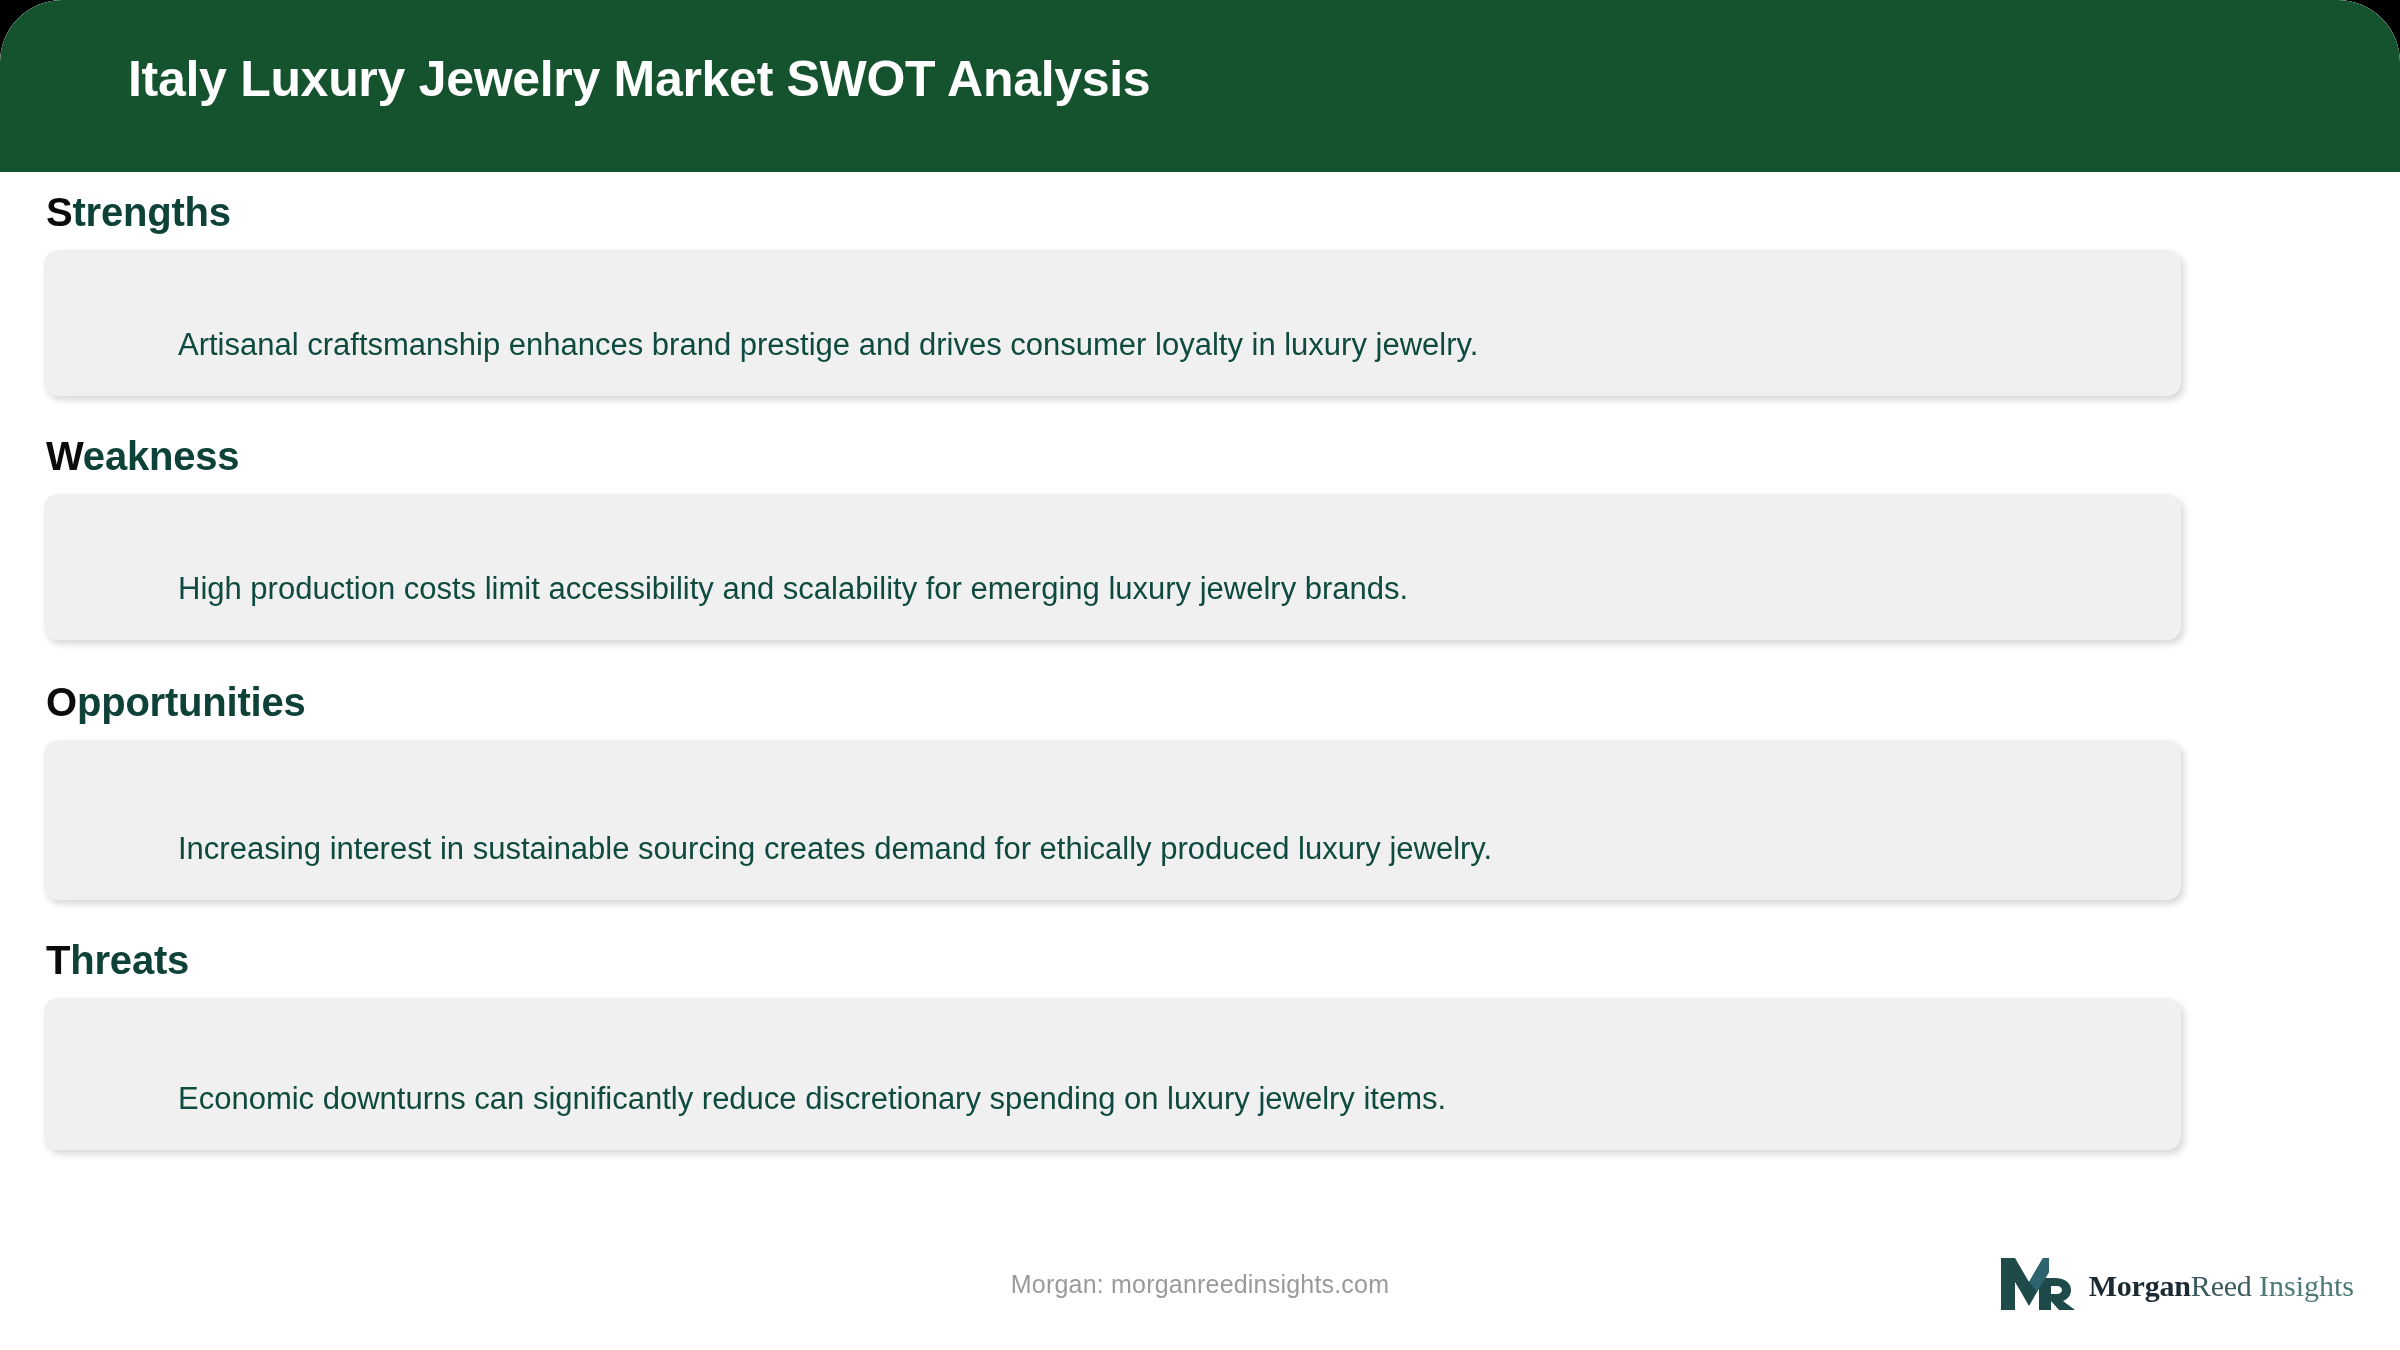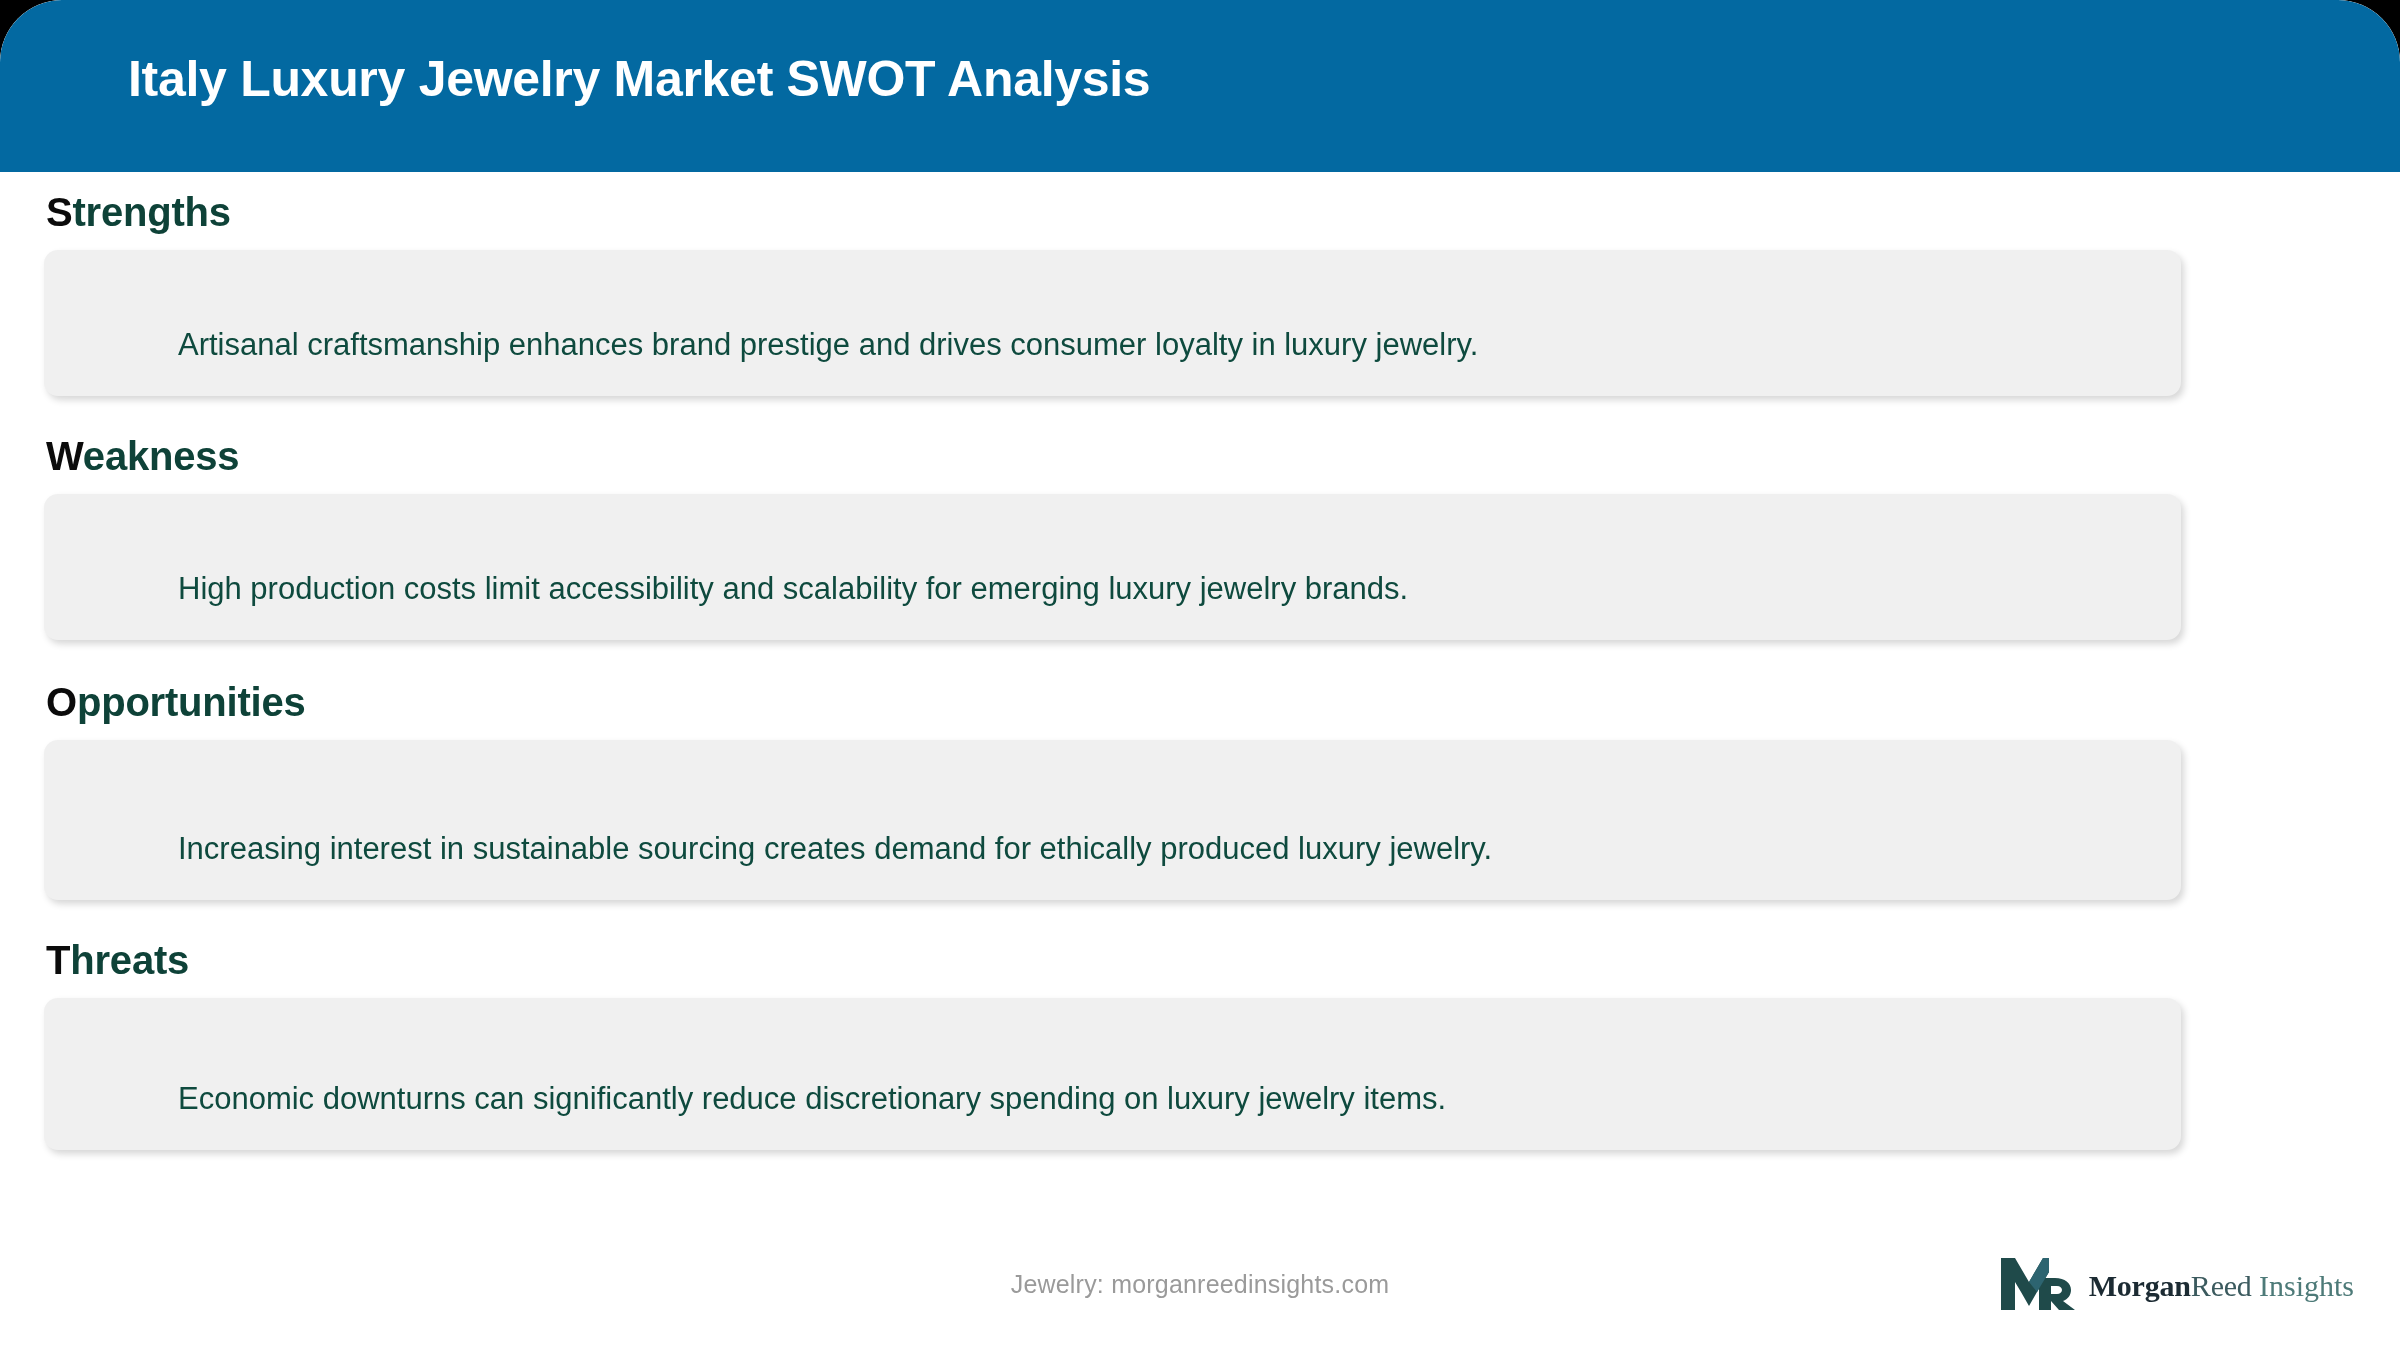--- a/index.html
+++ b/index.html
@@ -24,21 +24,21 @@
     box-sizing: border-box;
   }
 
   
   .header {
     position: absolute;
     left: 0;
     top: 0;
     width: 2400px;
     height: 172px;
-    background: #0369a1;
+    background: #14532d;
     border-radius: 62px 62px 0 0;
     box-sizing: border-box;
   }
   .header-title {
     position: absolute;
     left: 128px;
     top: 50px;
     font-size: 50px;
     font-weight: bold;
     color: #ffffff;
@@ -185,21 +185,21 @@
     <div class="swot-section sec-threats">
       <div class="section-heading"><span class="initial">T</span><span>hreats</span></div>
       <div class="card h-four">
         <div class="card-text">Economic downturns can significantly reduce discretionary spending on luxury jewelry items.</div>
       </div>
     </div>
 
   </div>
 
   <div class="footer">
-    <div class="source-text">Jewelry: morganreedinsights.com</div>
+    <div class="source-text">Morgan: morganreedinsights.com</div>
 
     <div class="logo">
       <span class="logo-mark">
         <svg width="78" height="56" viewBox="0 0 78 56" xmlns="http://www.w3.org/2000/svg">
 
           <path d="M2 54 L2 2 L16 2 L30 26 L44 2 L50 2 L50 16 L38 36 L30 50 L22 36 L16 26 L16 54 Z" fill="#1f4a4a"></path>
 
           <path d="M40 54 L40 22 L56 22 C66 22 72 27 72 34 C72 39 69 43 64 45 L76 54 L60 54 L52 45 L52 54 Z" fill="#1f4a4a"></path>
           <path d="M52 30 L58 30 C61 30 63 32 63 34 C63 36 61 38 58 38 L52 38 Z" fill="#ffffff"></path>
           <path d="M30 26 L44 2 L50 2 L50 16 L38 36 Z" fill="#2d6470"></path>

